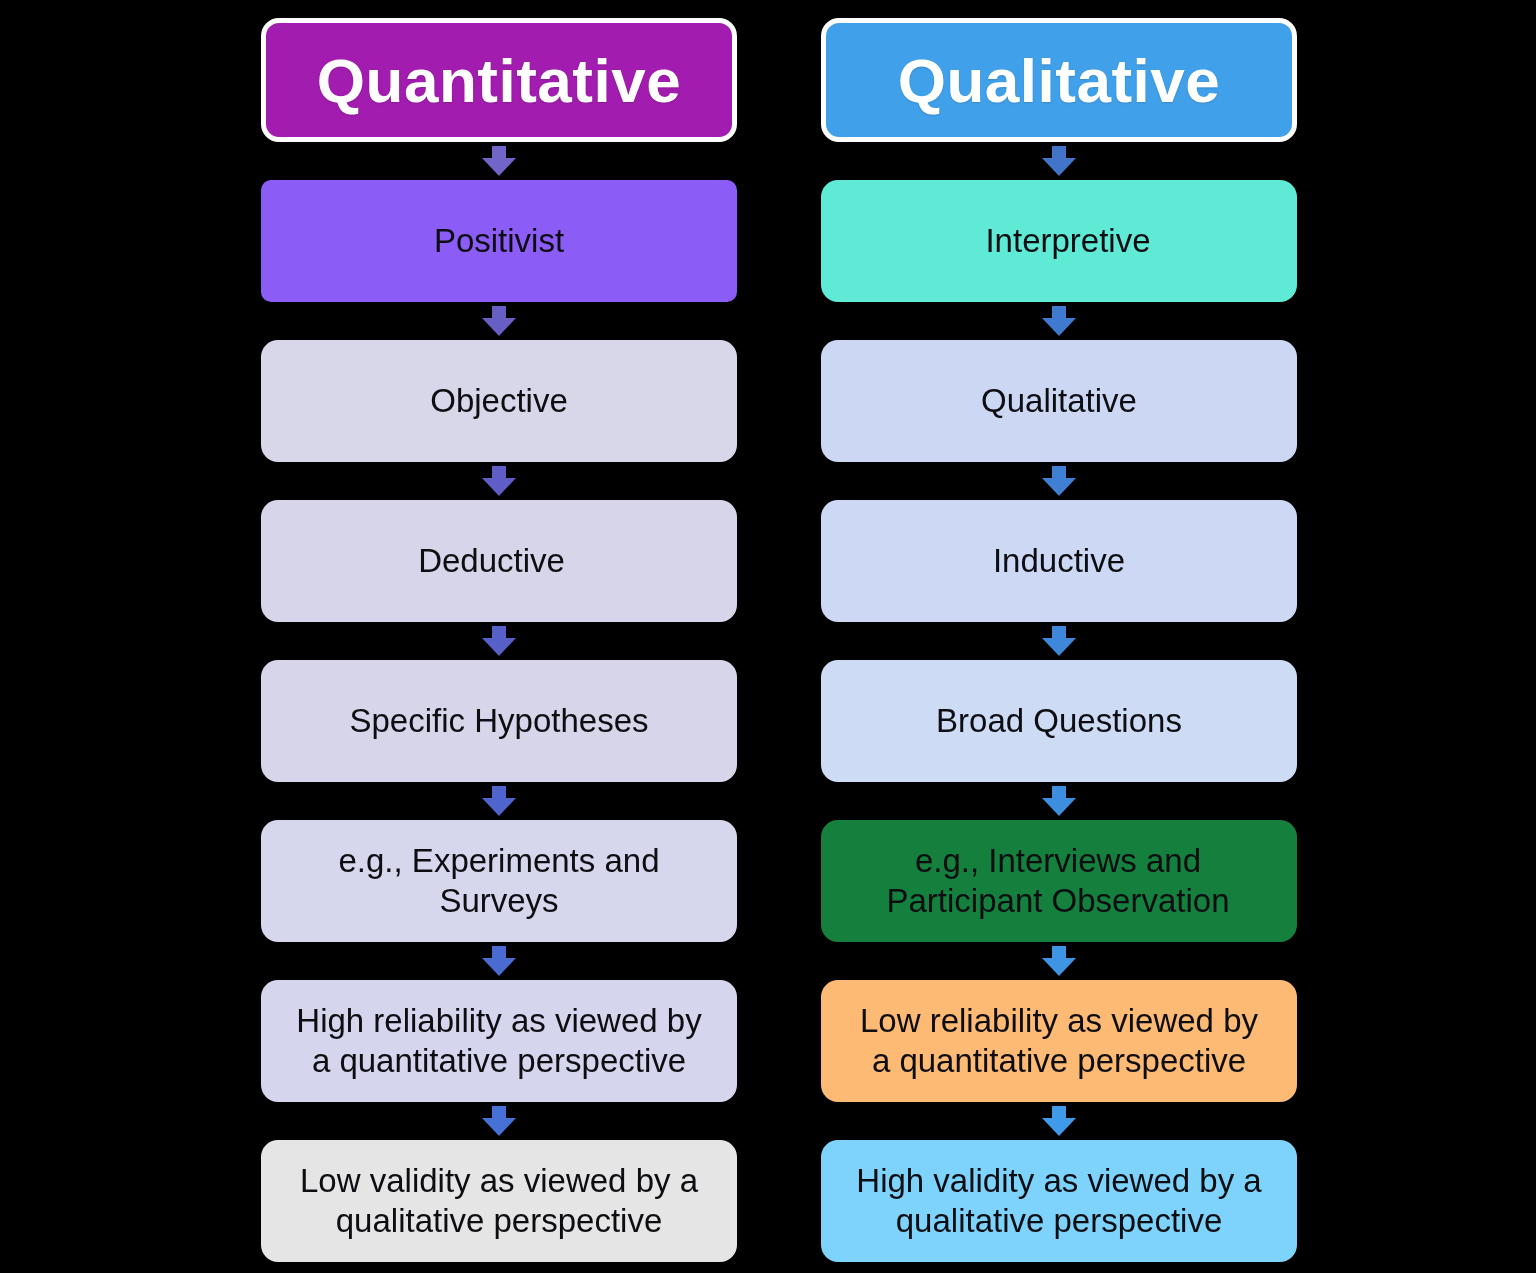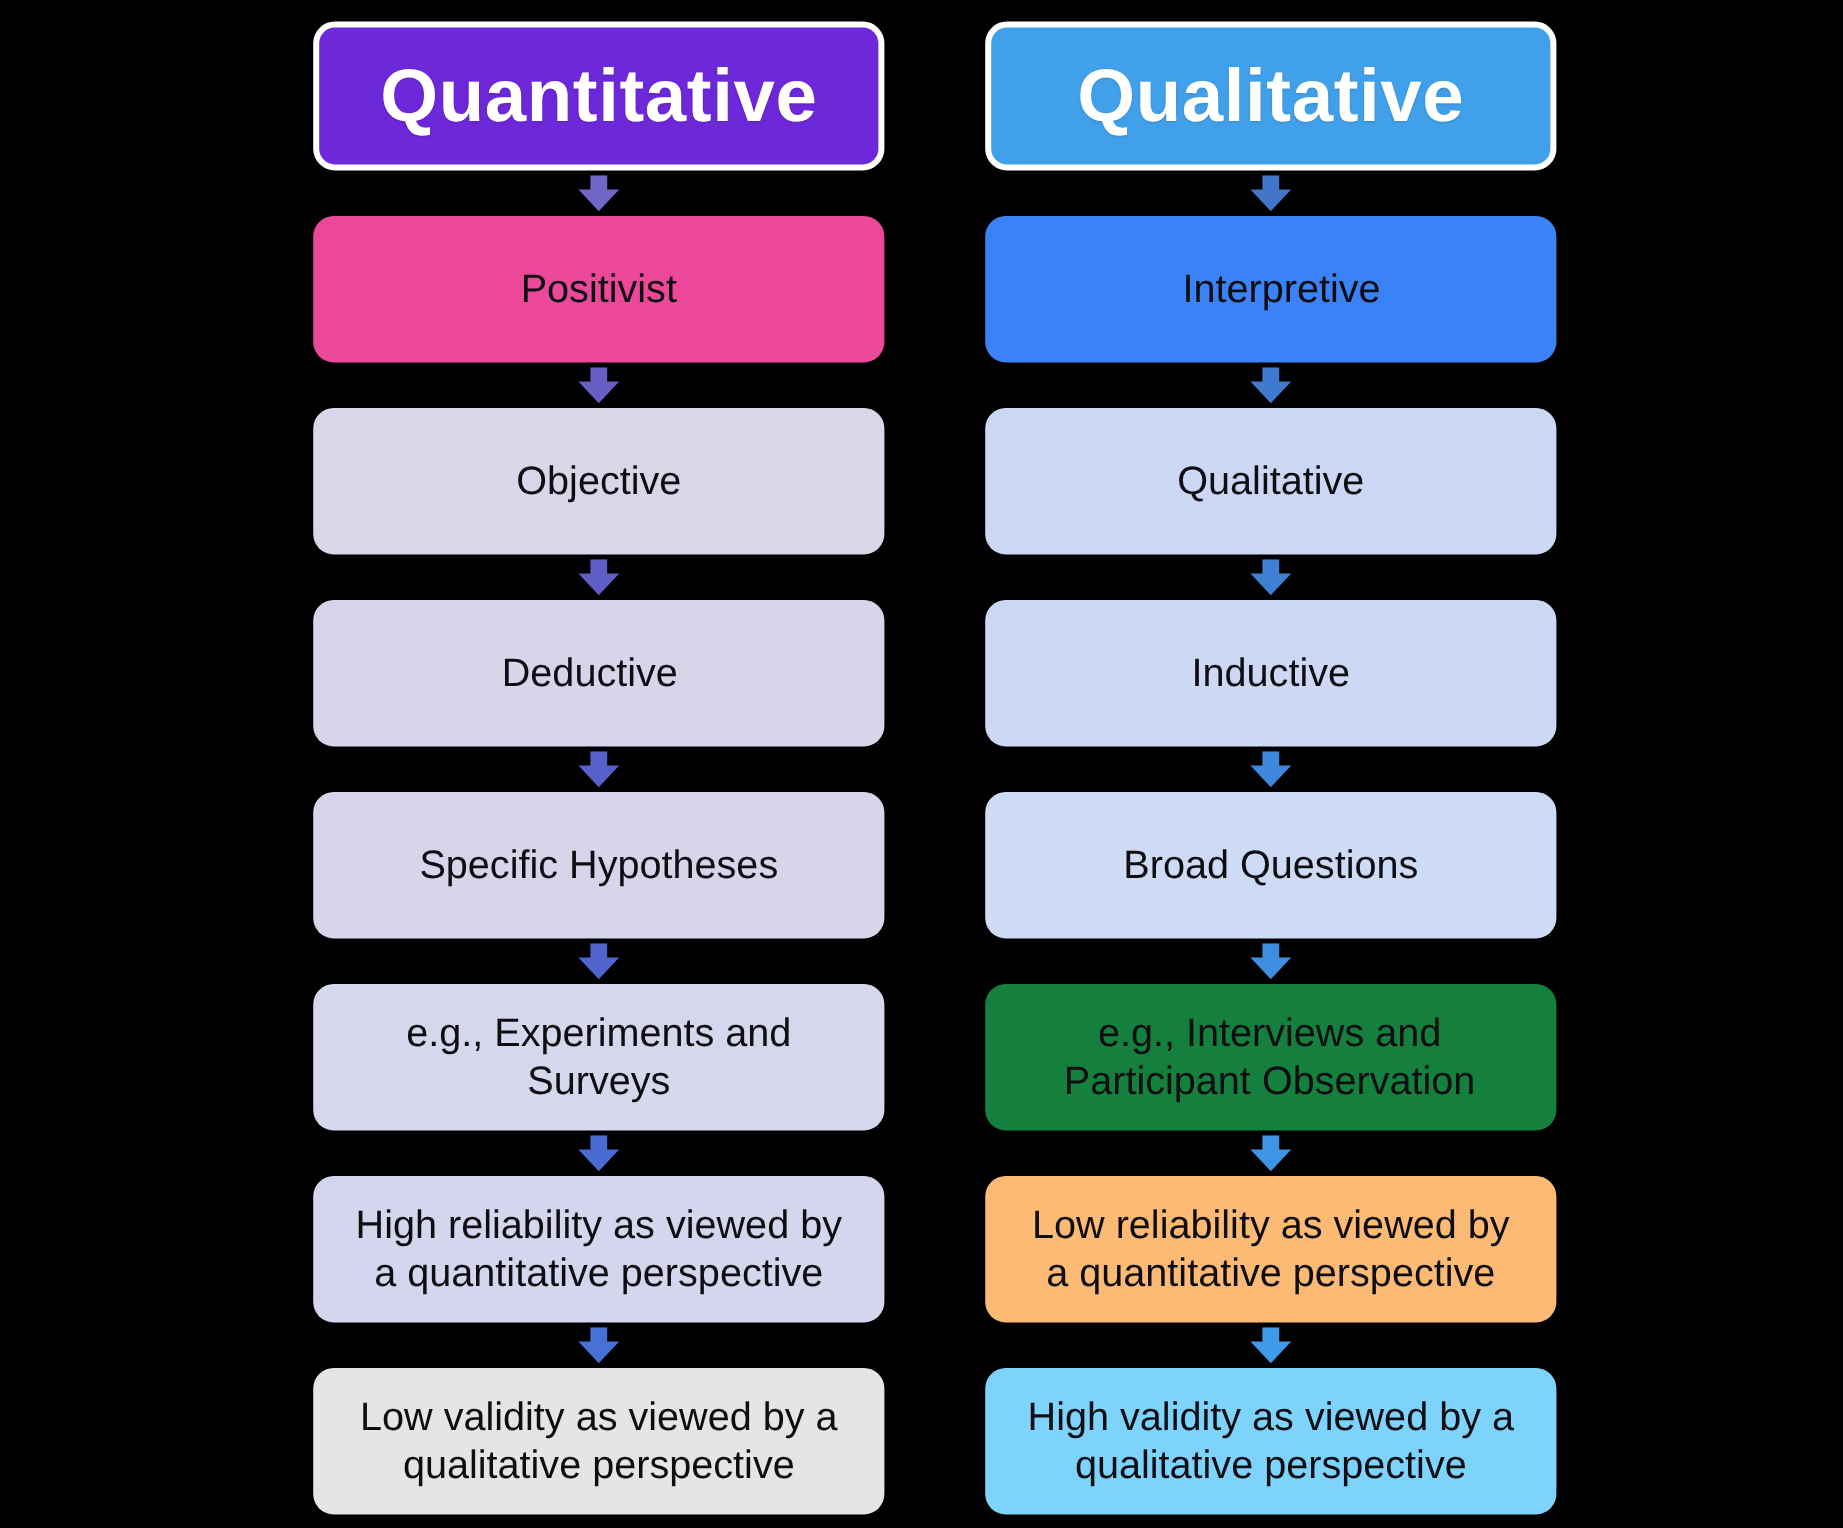--- a/index.html
+++ b/index.html
@@ -64,28 +64,28 @@
     flex: 0 0 auto;
   }
   .arrow-gap svg { display: block; }
 </style>
 </head>
 <body>
 
 <div class="canvas">
 
   <div class="column left">
-    <div class="header-box" style="background-color: #6d28d9;">Quantitative</div>
+    <div class="header-box" style="background-color: #a21caf;">Quantitative</div>
 
     <div class="arrow-gap">
       <svg width="38" height="30" viewBox="0 0 38 30">
           <polygon points="12,0 26,0 26,12 36,12 19,30 2,12 12,12" fill="#7166C7"></polygon>
         </svg>
     </div>
-    <div class="flow-box" style="background-color: #ec4899;">Positivist</div>
+    <div class="flow-box" style="background-color: #8b5cf6; border-radius: 10px;">Positivist</div>
 
     <div class="arrow-gap">
       <svg width="38" height="30" viewBox="0 0 38 30">
           <polygon points="12,0 26,0 26,12 36,12 19,30 2,12 12,12" fill="#685FC4"></polygon>
         </svg>
     </div>
     <div class="flow-box" style="background-color: rgb(216, 214, 233);">Objective</div>
 
     <div class="arrow-gap">
       <svg width="38" height="30" viewBox="0 0 38 30">
@@ -124,21 +124,21 @@
   </div>
 
   <div class="column right">
     <div class="header-box" style="background-color: rgb(65, 160, 234);">Qualitative</div>
 
     <div class="arrow-gap">
       <svg width="38" height="30" viewBox="0 0 38 30">
           <polygon points="12,0 26,0 26,12 36,12 19,30 2,12 12,12" fill="#4274CA"></polygon>
         </svg>
     </div>
-    <div class="flow-box" style="background-color: #3b82f6; padding-left: 44px;">Interpretive</div>
+    <div class="flow-box" style="background-color: #5eead4; padding-left: 44px;">Interpretive</div>
 
     <div class="arrow-gap">
       <svg width="38" height="30" viewBox="0 0 38 30">
           <polygon points="12,0 26,0 26,12 36,12 19,30 2,12 12,12" fill="#407AD0"></polygon>
         </svg>
     </div>
     <div class="flow-box" style="background-color: rgb(204, 216, 243);">Qualitative</div>
 
     <div class="arrow-gap">
       <svg width="38" height="30" viewBox="0 0 38 30">

